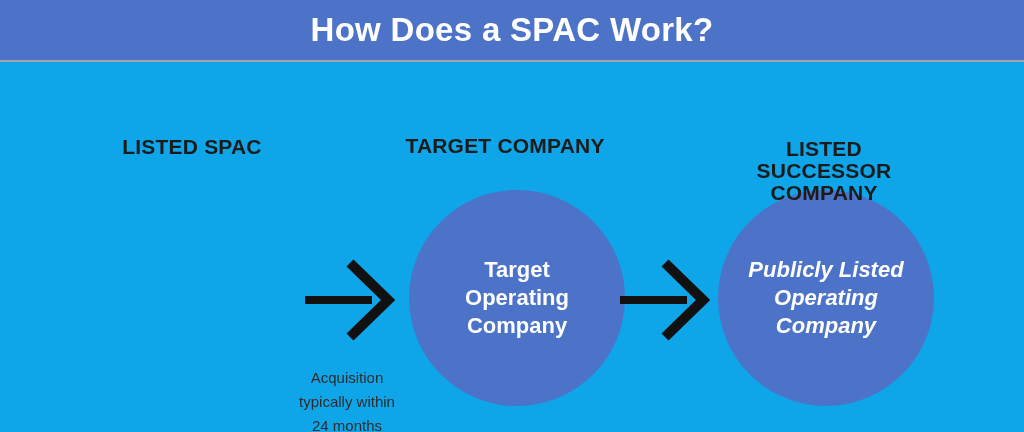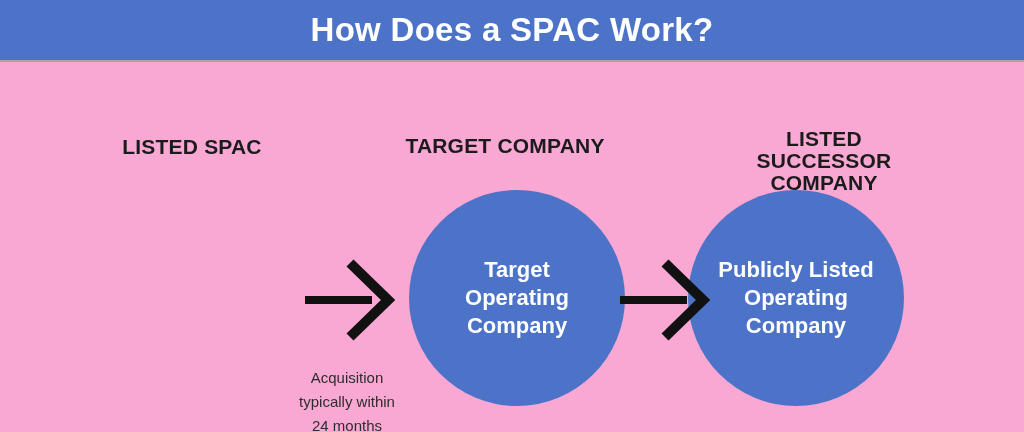--- a/index.html
+++ b/index.html
@@ -12,21 +12,21 @@
   }
   * { margin: 0; padding: 0; box-sizing: border-box; }
   body {
     font-family: "Liberation Sans", sans-serif;
     background: #ffffff;
   }
   #canvas {
     position: relative;
     width: 1024px;
     height: 432px;
-    background: #f9a8d4;
+    background: #0ea5e9;
     overflow: hidden;
   }
   .banner {
     position: absolute;
     top: 0; left: 0;
     width: 100%;
     height: 62px;
     background: var(--blue);
     border-bottom: 2px solid var(--banner-border);
     display: flex;
@@ -46,42 +46,42 @@
     font-size: 21px;
     font-weight: 700;
     line-height: 22px;
     color: var(--label-color);
     white-space: pre-line;
     letter-spacing: 0.2px;
     z-index: 2;
   }
   #stage-label-1 { left: 192px; top: 136px; }
   #stage-label-2 { left: 505px; top: 135px; }
-  #stage-label-3 { left: 824px; top: 128px; }
+  #stage-label-3 { left: 824px; top: 138px; }
   .circle {
     position: absolute;
     top: 190px;
     width: 216px;
     height: 216px;
     border-radius: 50%;
     background: var(--blue);
     display: flex;
     align-items: center;
     justify-content: center;
     text-align: center;
     color: var(--circle-text);
     font-size: 22px;
     font-weight: 600;
     line-height: 28px;
     white-space: pre-line;
     z-index: 1;
   }
   #circle-1 { left: 82px; }
   #circle-2 { left: 409px; }
-  #circle-3 { left: 688px; }
+  #circle-3 { left: 718px; font-style: italic; }
   .arrow-svg {
     position: absolute;
     top: 258px;
     z-index: 2;
   }
   #arrow-1 { left: 300px; }
   #arrow-2 { left: 615px; }
   .arrow-note {
     position: absolute;
     left: 347px;

